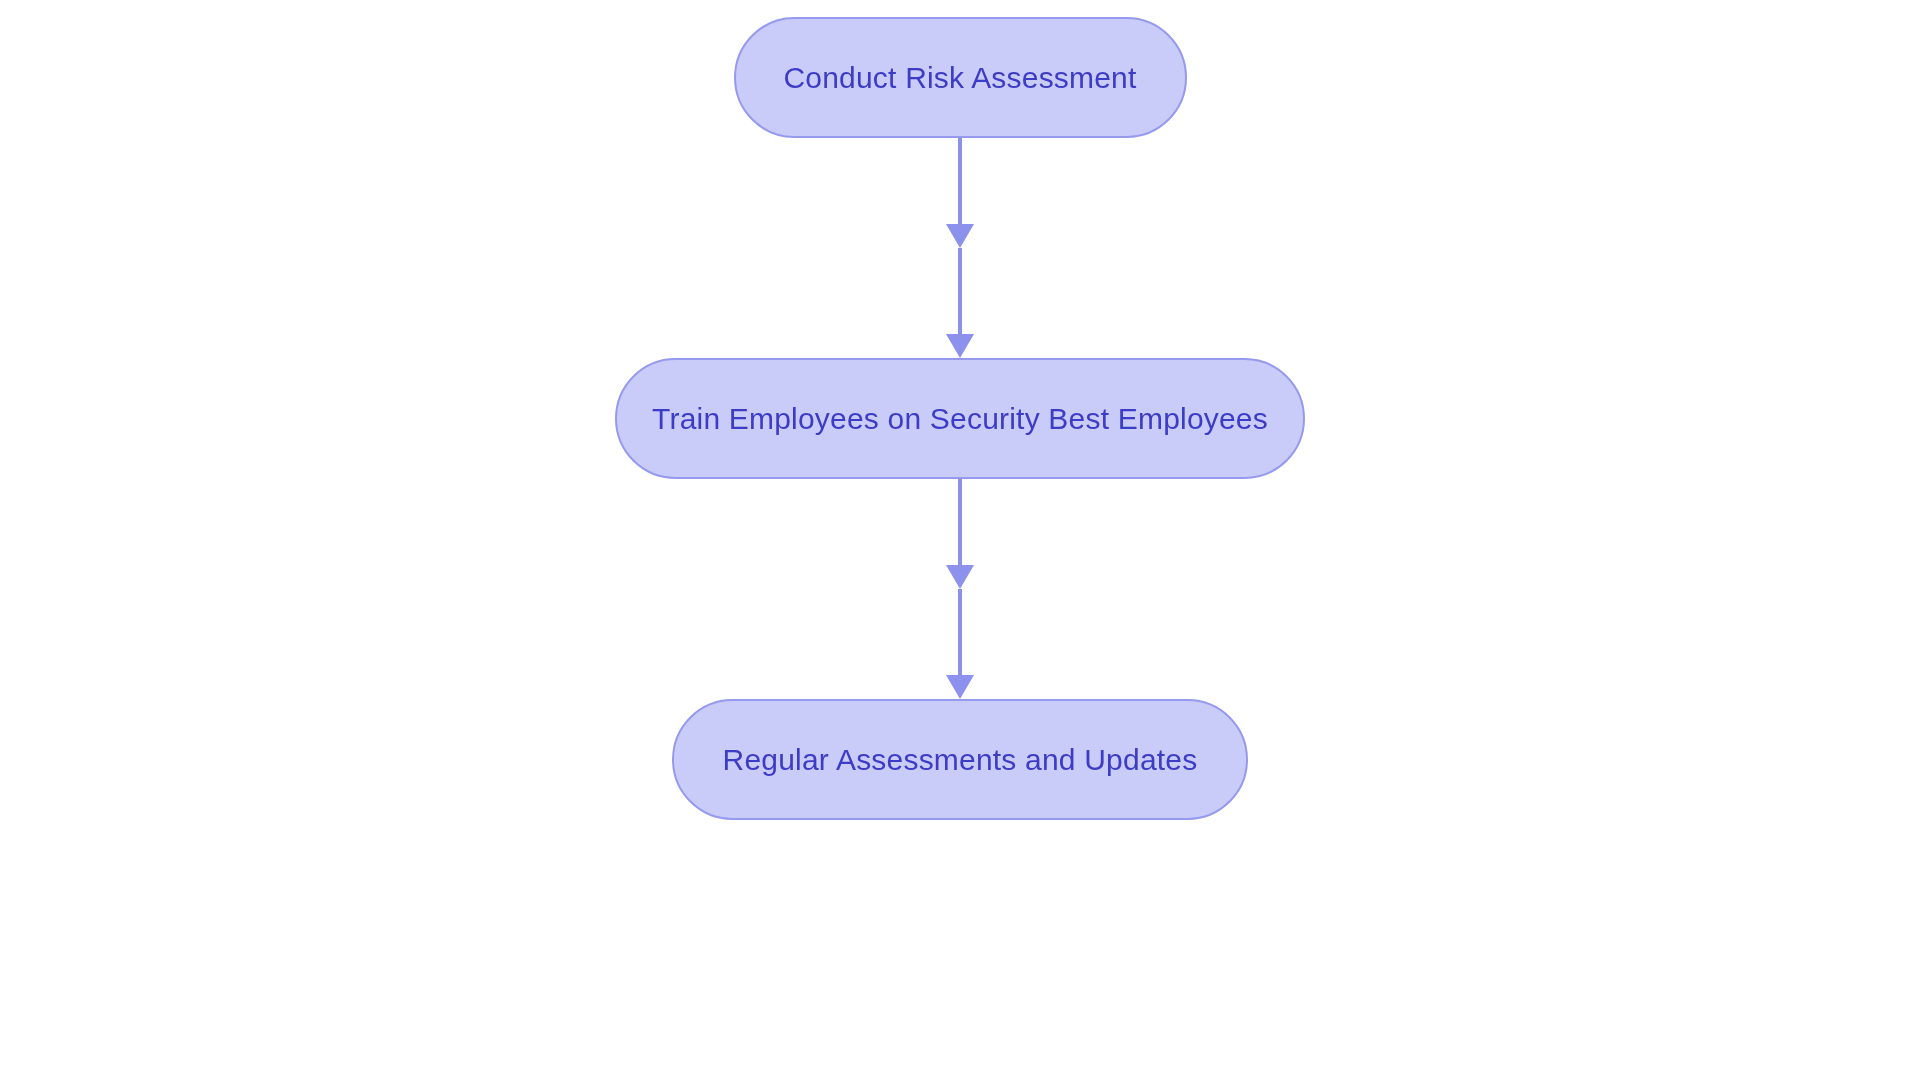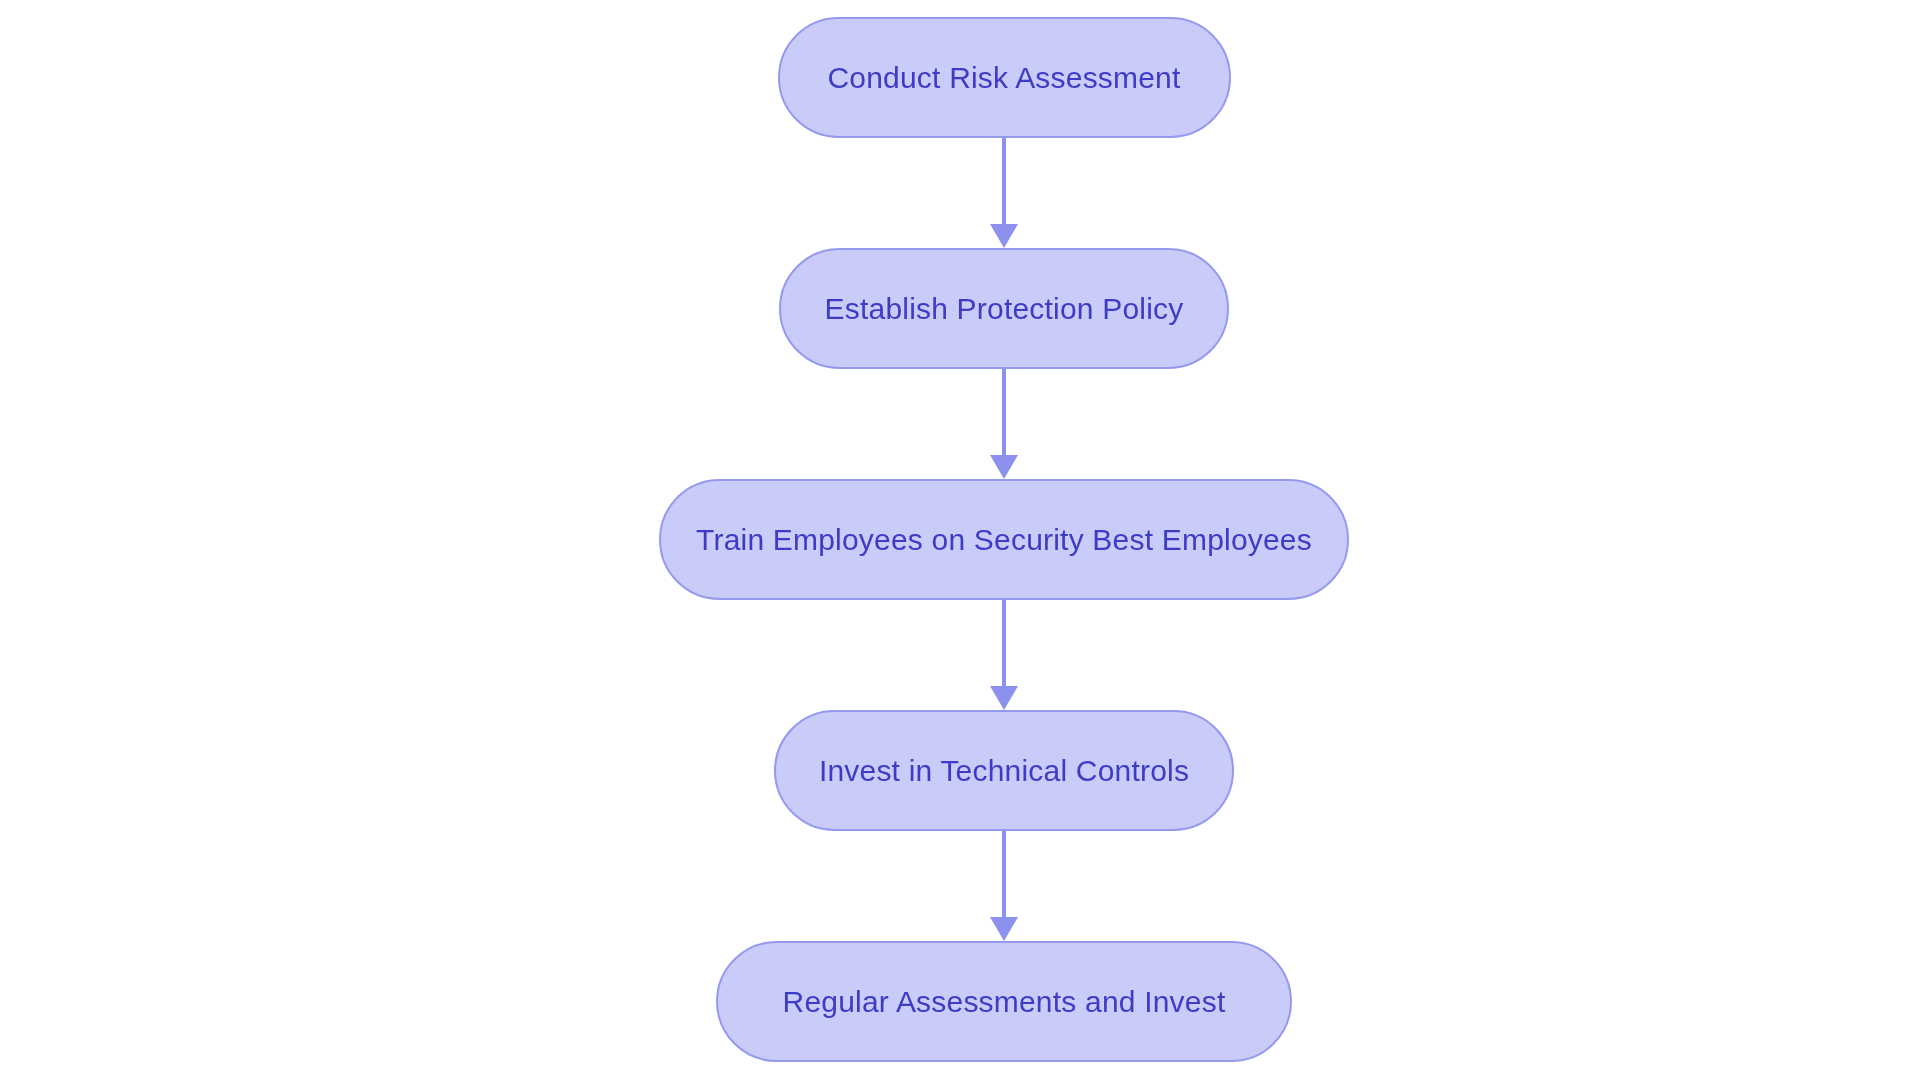--- a/index.html
+++ b/index.html
@@ -7,21 +7,20 @@
     padding: 0;
     background: #ffffff;
   }
   .canvas {
     position: relative;
     width: 1640px;
     height: 1083px;
     background: var(--bg, #ffffff);
     overflow: hidden;
     font-family: "Liberation Sans", "DejaVu Sans", sans-serif;
-    margin-left: 44px;
   }
   .flow {
     position: absolute;
     left: 0;
     top: 17px;
     width: 1920px;
     display: flex;
     flex-direction: column;
     align-items: center;
   }
@@ -84,45 +83,39 @@
 
     <div class="node node-1">
       <span class="label">Conduct Risk Assessment</span>
     </div>
 
     <div class="arrow">
       <div class="line"></div>
       <div class="head"></div>
     </div>
 
-    <div class="node node-2">
-      <span class="label">Establish Protection Policy</span>
-    </div>
 
     <div class="arrow">
       <div class="line"></div>
       <div class="head"></div>
     </div>
 
     <div class="node node-3">
       <span class="label">Train Employees on Security Best Employees</span>
     </div>
 
     <div class="arrow">
       <div class="line"></div>
       <div class="head"></div>
     </div>
 
-    <div class="node node-4">
-      <span class="label">Invest in Technical Controls</span>
-    </div>
 
     <div class="arrow">
       <div class="line"></div>
       <div class="head"></div>
     </div>
 
     <div class="node node-5">
-      <span class="label">Regular Assessments and Invest</span>
+      <span class="label">Regular Assessments and Updates</span>
     </div>
 
   </div>
 </div>
 
 </body></html>

